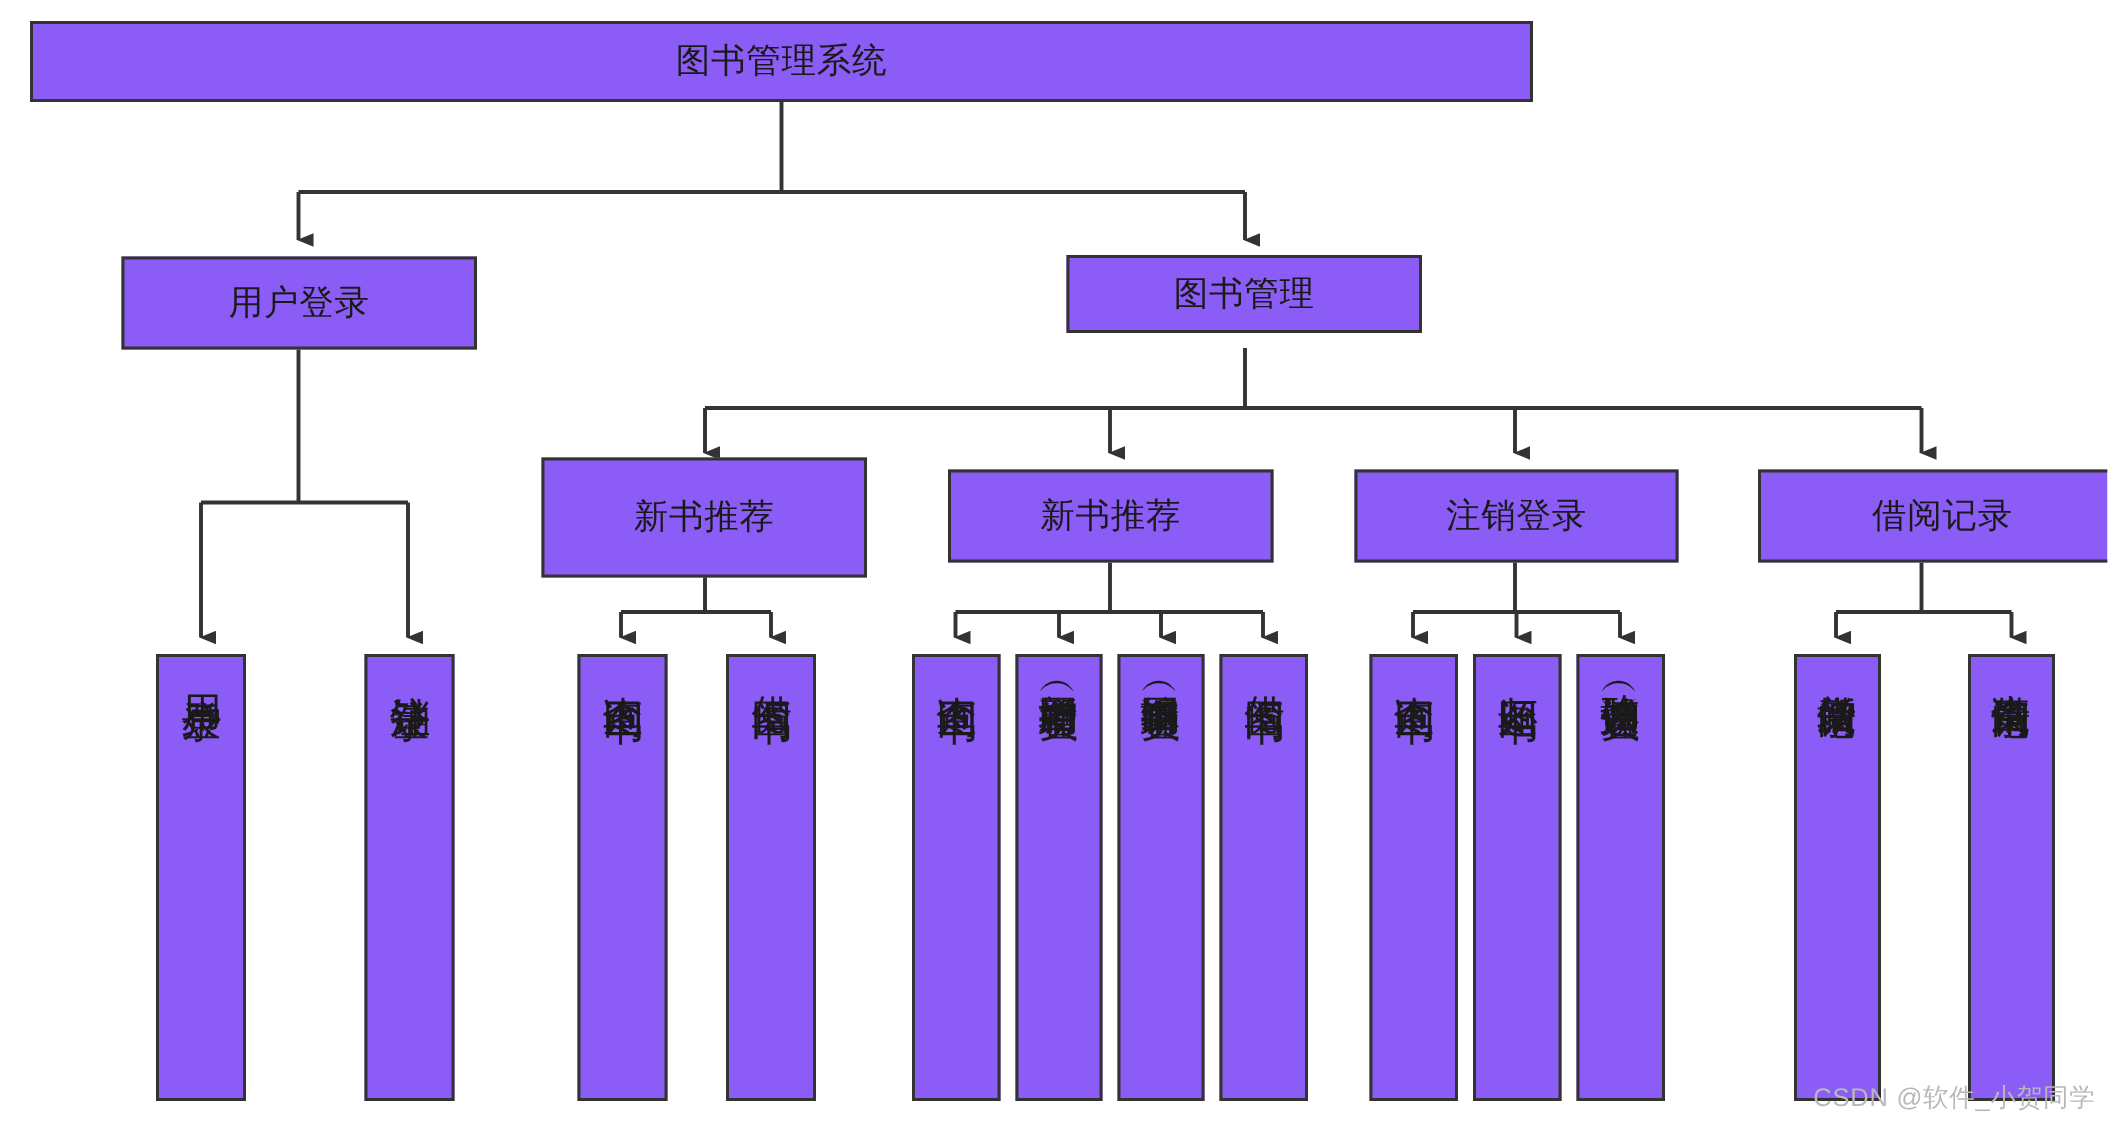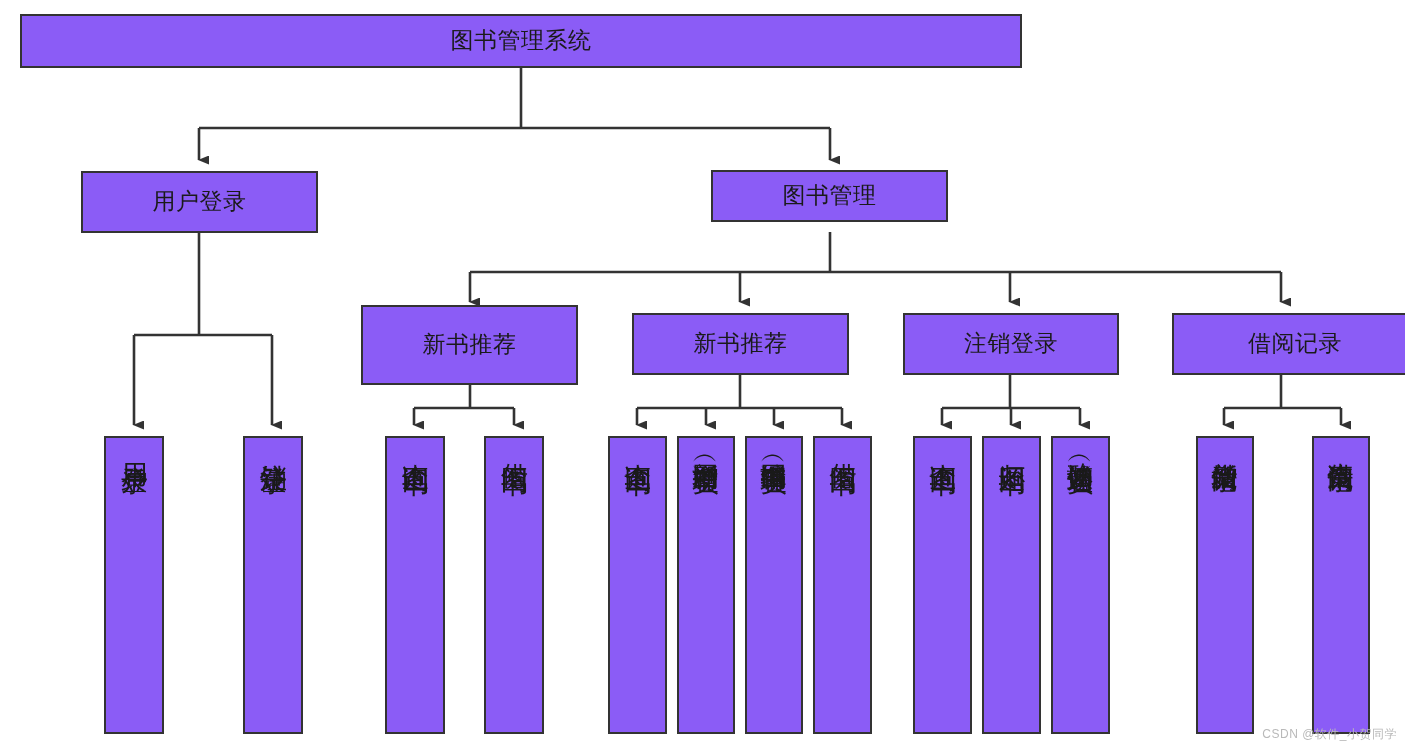--- a/index.html
+++ b/index.html
@@ -63,21 +63,21 @@
     max-height: 288px;
   }
   .node.v.tall .lbl {
     font-size: 26px;
     letter-spacing: 1px;
   }
   .watermark {
     position: absolute;
     right: 8px;
     bottom: 4px;
-    font-size: 12px;
+    font-size: 17px;
     color: #b9b9b9;
     letter-spacing: 0.5px;
     white-space: nowrap;
   }
 </style>
 </head>
 <body>
 
 <div id="canvas">
 

